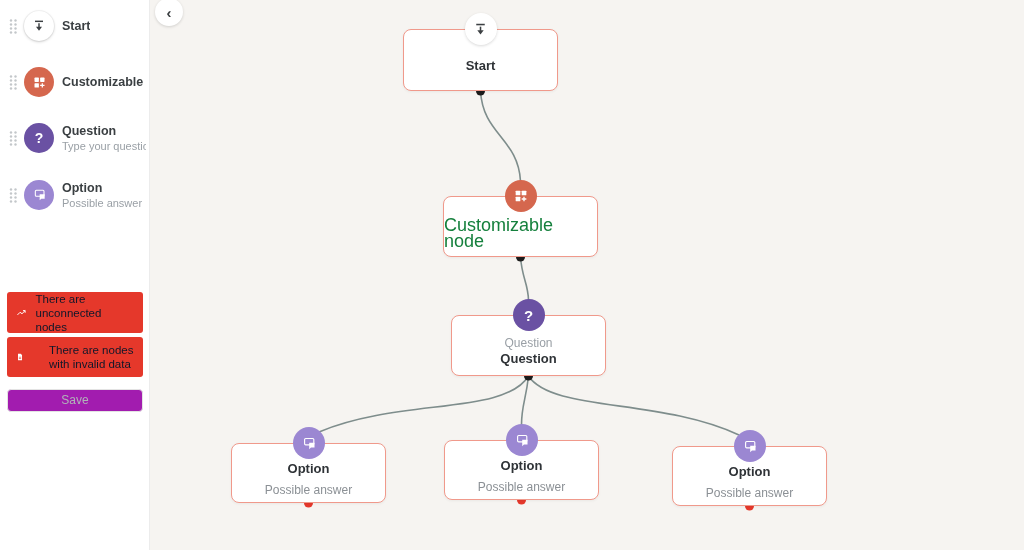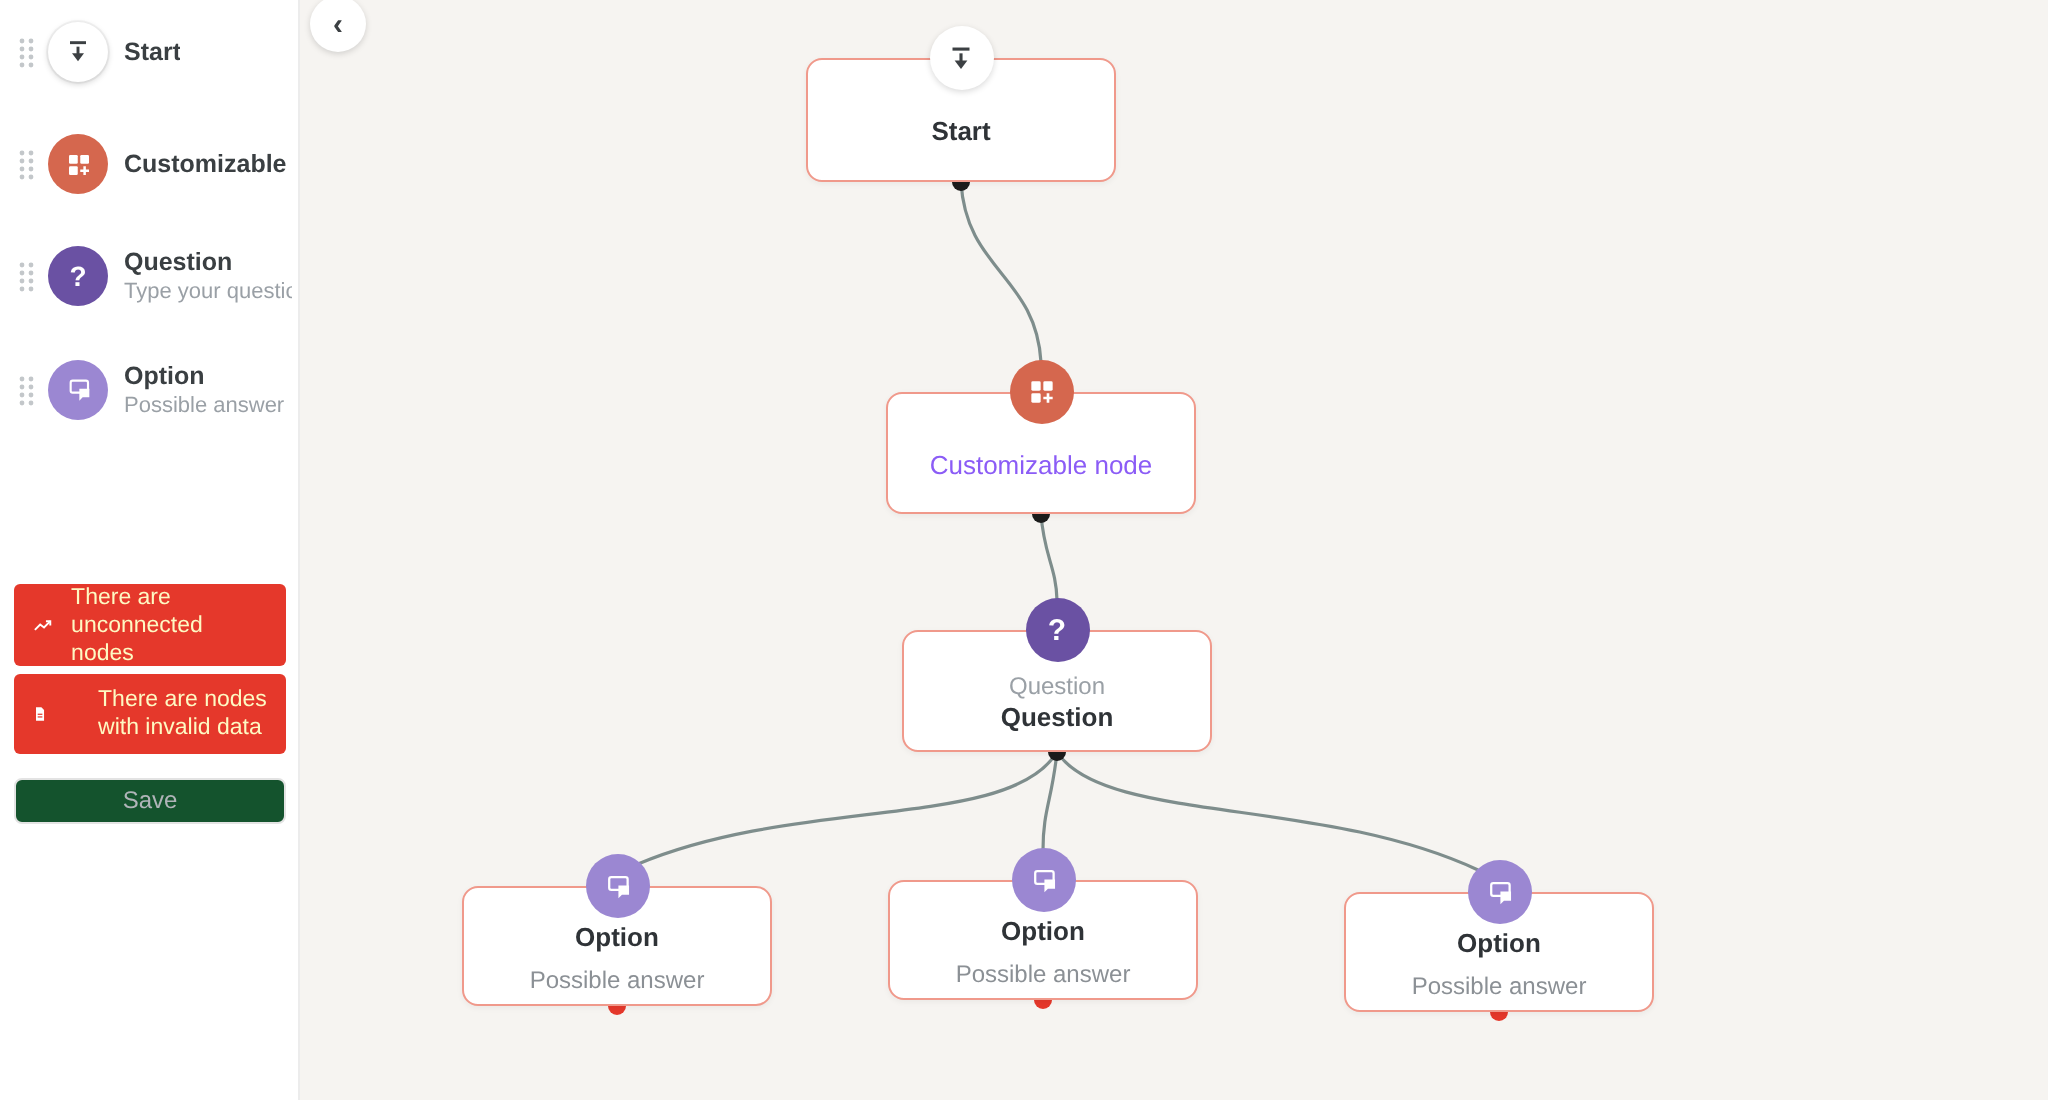--- a/index.html
+++ b/index.html
@@ -19,24 +19,24 @@
   .palette-icon.orange { background:#d5674e; }
   .palette-icon.purple { background:#6a51a3; }
   .palette-icon.lpurple { background:#9b87d2; }
   .palette-icon.black { background:#111; }
   .palette-text { overflow:hidden; white-space:nowrap; }
   .palette-title { font-size:12.5px; font-weight:bold; color:#3a3f42; line-height:15px; }
   .palette-sub { font-size:11px; color:#9aa0a6; line-height:14px; }
   .qmark { color:#fff; font-size:14px; font-weight:bold; }
 
   .warning { position:absolute; left:7px; width:136px; background:#e5382b; border-radius:3px;
-             display:flex; align-items:center; padding:0 9px; color:#fef9c3; }
+             display:flex; align-items:center; padding:0 9px; color:#0f172a; }
   .warning-text { font-size:11.5px; line-height:14px; margin-left:8px; font-weight:500; }
   .save-btn { position:absolute; left:7px; top:389px; width:136px; height:23px;
-              background:#14532d; border:1px solid #e3e3e3; border-radius:4px;
+              background:#a21caf; border:1px solid #e3e3e3; border-radius:4px;
               font-size:12px; color:#b0b4b8; text-align:center; line-height:21px; cursor:default; }
 
   
   .canvas { position:absolute; left:150px; top:0; width:874px; height:550px; background:#f6f4f1; }
   .back-btn { position:absolute; left:5px; top:-2px; width:28px; height:28px; border-radius:50%;
               background:#fff; box-shadow:0 1px 3px rgba(0,0,0,.15); z-index:6;
               display:flex; align-items:center; justify-content:center;
               font-size:15px; font-weight:bold; color:#3c4043; cursor:pointer; }
   .edges { position:absolute; left:0; top:0; }
 
@@ -46,21 +46,21 @@
   .node-icon { position:absolute; top:-17px; left:50%; margin-left:-16px; width:32px; height:32px;
                border-radius:50%; display:flex; align-items:center; justify-content:center; z-index:3; }
   .node-icon.white { background:#fff; box-shadow:0 1px 3px rgba(0,0,0,.15); }
   .node-icon.orange { background:#d5674e; }
   .node-icon.purple { background:#6a51a3; }
   .node-icon.lpurple { background:#9b87d2; }
   .node-icon .qmark { font-size:15px; }
   .node-title { font-size:13px; font-weight:bold; color:#2f3337; line-height:16px; }
   .node-label { font-size:12px; color:#9aa0a6; line-height:15px; }
   .node-sub { font-size:12px; color:#8b9095; line-height:15px; margin-top:6px; }
-  .node-plain { font-size:13px; color:#8b5cf6; line-height:16px; }
+  .node-plain { font-size:18px; color:#15803d; line-height:16px; }
   .pad-icon { padding-top:12px; }
 </style>
 </head>
 <body>
 
 <div class="app">
 
   <div class="sidebar">
 
     <div class="palette-item" style="top:9px">

